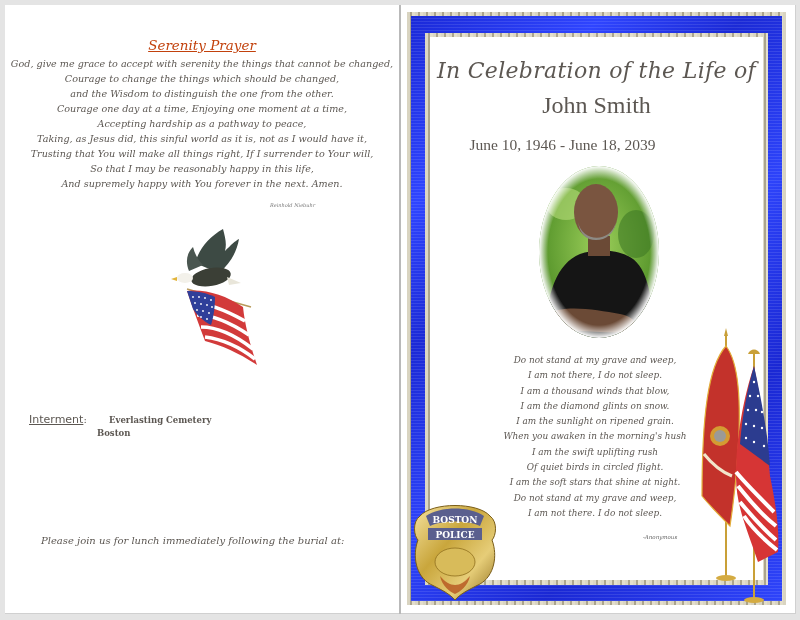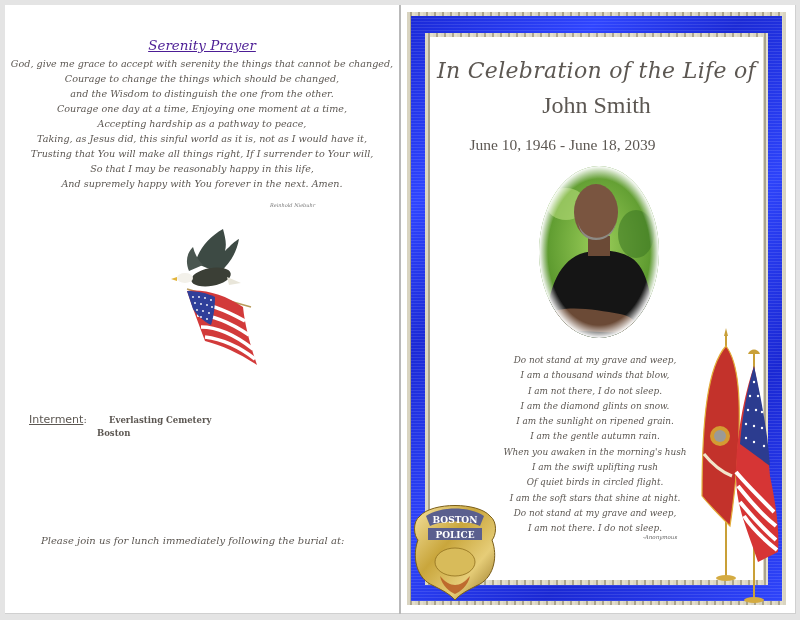--- a/index.html
+++ b/index.html
@@ -16,21 +16,21 @@
     border-bottom: 1px solid #d0d0d0;
   }
   .divider {
     position: absolute; left: 399px; top: 5px; width: 2px; height: 609px;
     background: #b9b9b9;
   }
   
   .left { position: absolute; left: 5px; top: 5px; width: 394px; height: 608px; color: #5c5752; }
   .prayer-title {
     position: absolute; left: 0; width: 394px; top: 32px; text-align: center;
-    font-style: italic; font-size: 13.5px; text-decoration: underline; color: #4c1d95;
+    font-style: italic; font-size: 13.5px; text-decoration: underline; color: #c2410c;
     font-family: "DejaVu Serif", serif;
   }
   .prayer {
     position: absolute; left: 0; width: 394px; top: 51px; text-align: center;
     font-style: italic; font-size: 9.6px; line-height: 15px; color: #5c5752;
   }
   .prayer div { white-space: nowrap; }
   .attribution {
     position: absolute; left: 265px; top: 197px; font-size: 5px; font-style: italic; color: #777;
   }
@@ -193,25 +193,24 @@
     <rect x="52" y="72" width="22" height="20" fill="#6b4a36"></rect>
 
     <ellipse cx="60" cy="48" rx="22" ry="28" fill="#7a5540"></ellipse>
     <path d="M42 58 C46 78 74 80 80 58 C78 70 70 76 60 76 C50 76 44 70 42 58 Z" fill="#8d8a84"></path>
   </g>
   <ellipse cx="63" cy="88" rx="60" ry="86" fill="url(#fade)"></ellipse>
 </svg>
 
 <div class="poem">
   <div>Do not stand at my grave and weep,</div>
+  <div>I am not there, I do not sleep.</div>
   <div>I am a thousand winds that blow,</div>
-  <div>I am not there, I do not sleep.</div>
   <div>I am the diamond glints on snow.</div>
   <div>I am the sunlight on ripened grain.</div>
-  <div>I am the gentle autumn rain.</div>
   <div>When you awaken in the morning's hush</div>
   <div>I am the swift uplifting rush</div>
   <div>Of quiet birds in circled flight.</div>
   <div>I am the soft stars that shine at night.</div>
   <div>Do not stand at my grave and weep,</div>
   <div>I am not there. I do not sleep.</div>
 </div>
 <div class="poem-attr">-Anonymous</div>
 
 <svg class="badge" viewBox="0 0 90 104">

